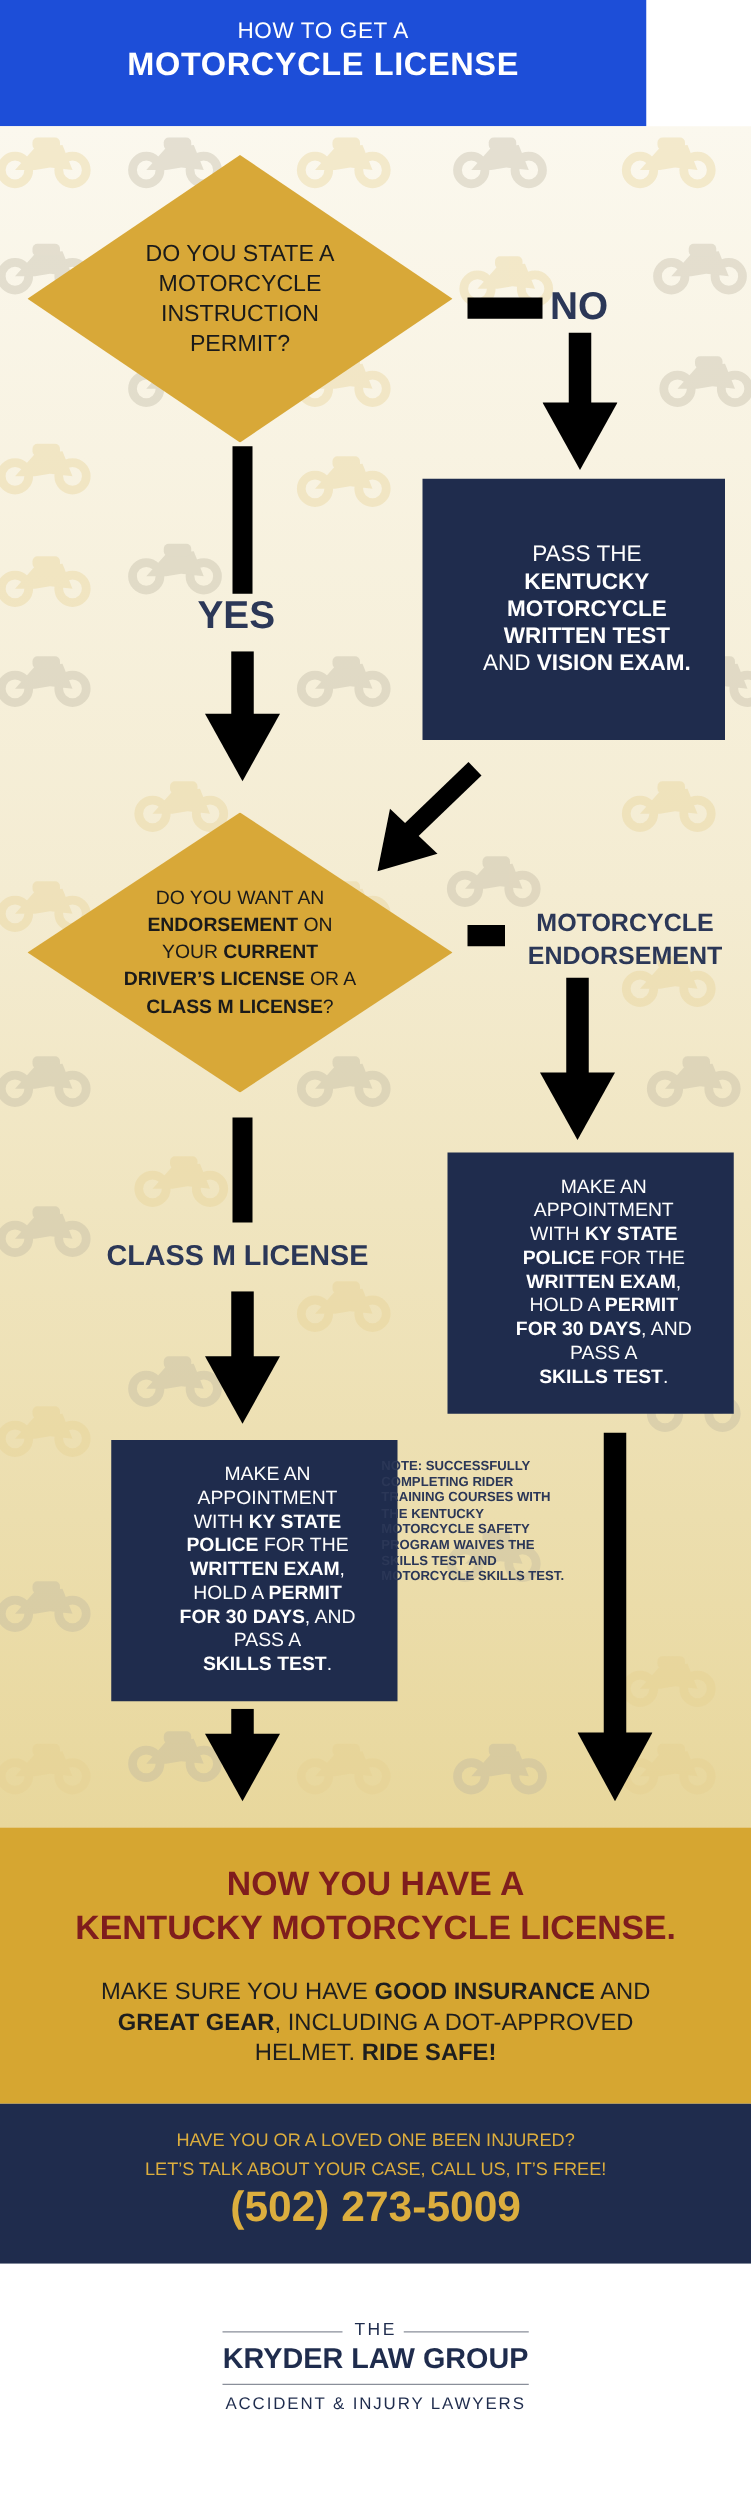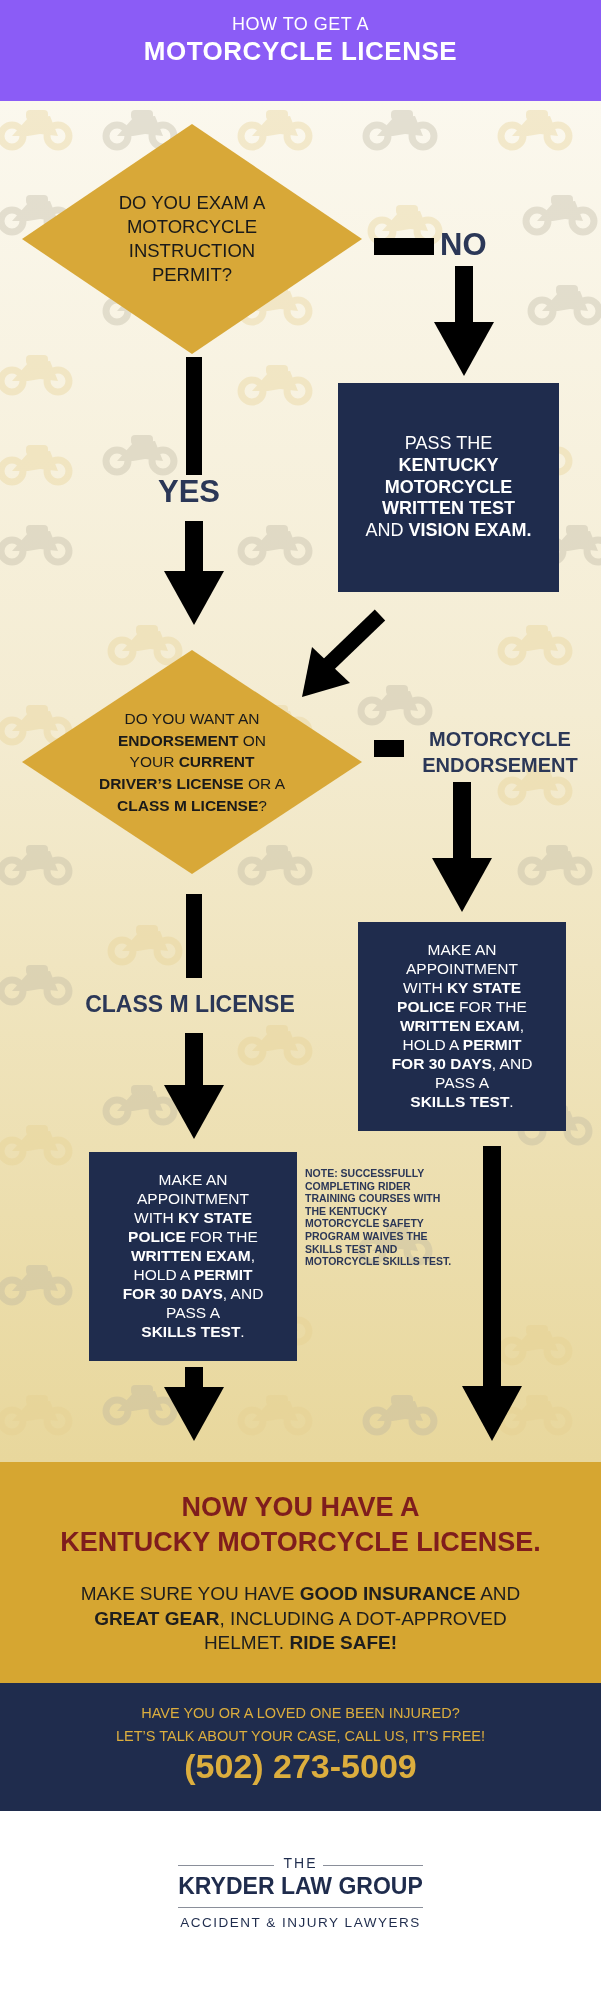--- a/index.html
+++ b/index.html
@@ -1,27 +1,27 @@
 <!DOCTYPE html>
 <html><head>
 <meta charset="utf-8">
 <style>
   html, body { margin:0; padding:0; }
   body { width:601px; height:2003px; position:relative; overflow:hidden; background:#fff; font-family:"Liberation Sans", "DejaVu Sans", sans-serif; }
   .abs { position:absolute; }
-  .header { left:0; top:0; width:601px; height:101px; background:#8b5cf6; color:#fff; text-align:center; }
+  .header { left:0; top:0; width:517px; height:101px; background:#1d4ed8; color:#fff; text-align:center; }
   .header .l1 { position:absolute; top:14px; width:100%; font-size:18px; letter-spacing:0.5px; }
   .header .l2 { position:absolute; top:36px; width:100%; font-size:26px; font-weight:bold; letter-spacing:0.5px; }
   .header .l3 { position:absolute; top:68px; width:100%; font-size:17px; letter-spacing:0.5px;margin-top:48px; }
   .flow { left:0; top:101px; width:601px; height:1361px; background:linear-gradient(180deg,#fbf8ee 0%,#f4ecd2 45%,#e8d79c 100%); overflow:hidden; }
   .bike { position:absolute; opacity:0.55; }
   .diamond { position:absolute; }
   .dtext { position:absolute; text-align:center; color:#1a1a1a; }
   .dtext b { font-weight:bold; }
-  .navybox { position:absolute; background:#1f2c4d; color:#fff; text-align:center; display:flex; align-items:center; justify-content:center; }
+  .navybox { position:absolute; background:#1f2c4d; color:#fff; text-align:center; display:flex; align-items:center; justify-content:center;padding-left:21px; }
   .navybox .inner { line-height:1.22; }
   .label { position:absolute; color:#2b3757; font-weight:bold; text-align:center; }
   .note { position:absolute; color:#2b3757; font-weight:bold; font-size:10.5px; line-height:1.2; }
   .gold { left:0; top:1462px; width:601px; height:221px; background:#d6a631; text-align:center; }
   .gold .h1 { position:absolute; top:28px; width:100%; font-size:27px; font-weight:bold; color:#7f1d1d; line-height:1.3; }
   .gold .p { position:absolute; top:120px; left:20px; width:561px; font-size:19px; color:#1e1e1e; line-height:1.3; }
   .cta { left:0; top:1683px; width:601px; height:128px; background:#1f2c4d; text-align:center; color:#dcae3e; }
   .cta .q1 { position:absolute; top:22px; width:100%; font-size:14.5px; }
   .cta .q2 { position:absolute; top:45px; width:100%; font-size:14.5px; }
   .cta .ph { position:absolute; top:64px; width:100%; font-size:34px; font-weight:bold; }
@@ -97,21 +97,21 @@
         <use href="#moto" x="0" y="1290"></use>
       <use href="#moto" x="240" y="1290"></use>
         <use href="#moto" x="500" y="1290"></use>
     </g>
   </svg>
 
   <svg class="diamond" width="340" height="230" style="left:22px;top:23px">
     <polygon points="170,0 340,115 170,230 0,115" fill="#d8a838"></polygon>
   </svg>
   <div class="dtext" style="left:82px;top:90px;width:220px;font-size:18.5px;line-height:1.3;">
-    <div>DO YOU EXAM A</div>
+    <div>DO YOU STATE A</div>
     <div>MOTORCYCLE</div>
     <div>INSTRUCTION</div>
     <div>PERMIT?</div>
   </div>
 
   <div class="abs" style="left:374px;top:137px;width:60px;height:17px;background:#000;"></div>
   <div class="label" style="left:440px;top:126px;font-size:31px;">NO</div>
   <svg class="abs" width="60" height="110" style="left:434px;top:165px;">
     <rect x="21" y="0" width="18" height="60" fill="#000"></rect>
     <polygon points="0,56 60,56 30,110" fill="#000"></polygon>

